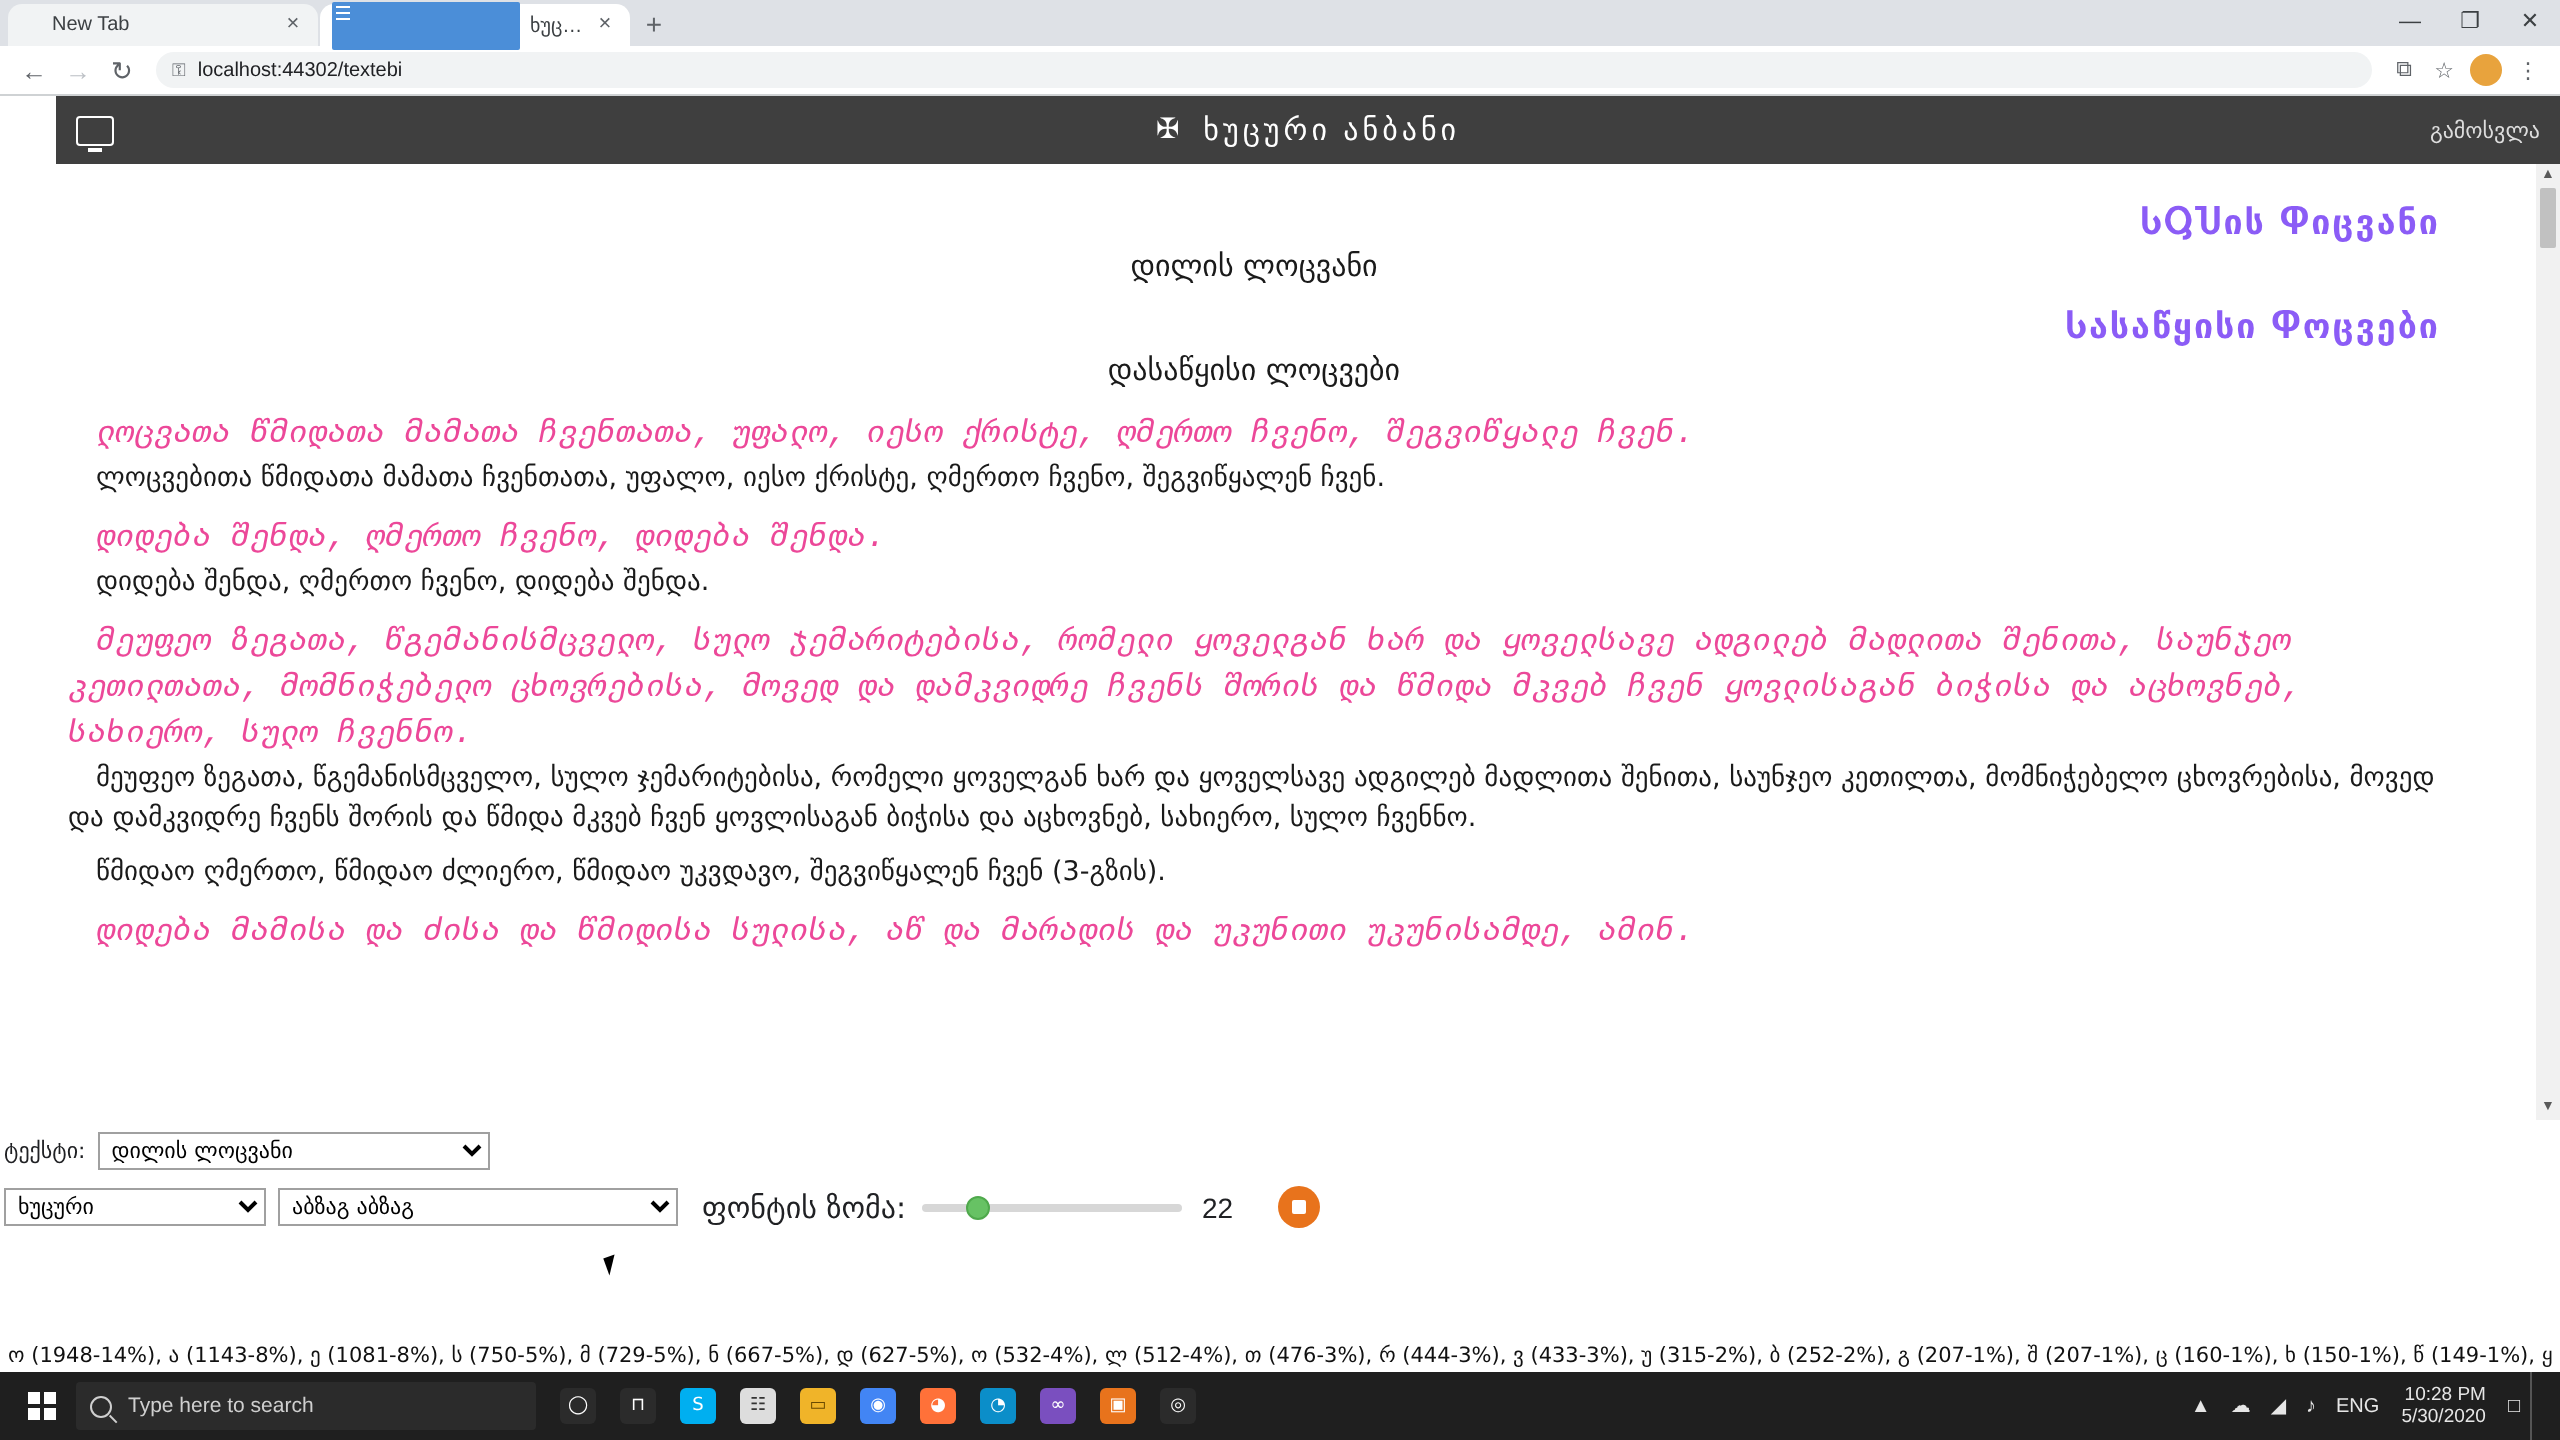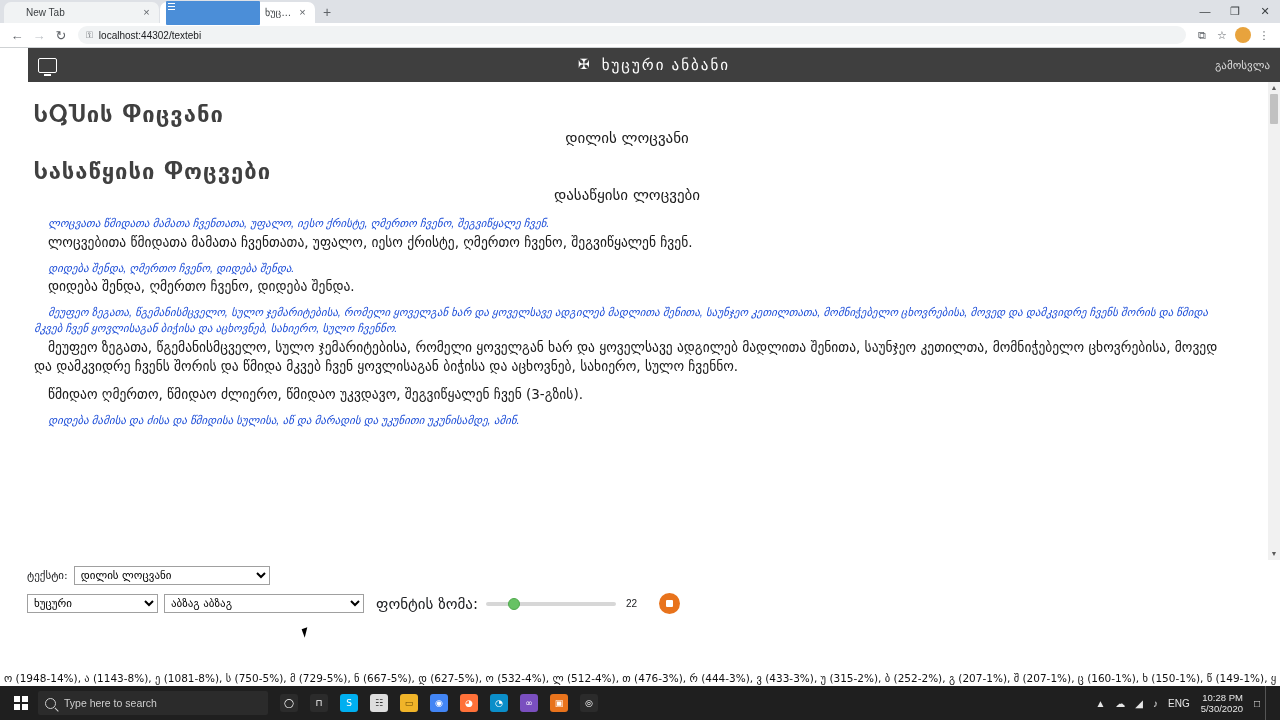--- a/index.html
+++ b/index.html
@@ -208,44 +208,44 @@
     background: #ffffff;
     overflow: hidden;
   }
   .doc {
     padding: 14px 60px 10px 34px;
     box-sizing: border-box;
     height: 100%;
     overflow: hidden;
   }
   .title-asomtavruli {
-    text-align: left;
-    color: #404040;
-    font-size: 22px;
+    text-align: right;
+    color: #8b5cf6;
+    font-size: 17px;
     font-weight: bold;
     letter-spacing: 1px;
     margin: 6px 0 2px 0;
     font-family: "DejaVu Sans", sans-serif;
   }
   .title-mkhedruli {
     text-align: center;
     color: #1a1a1a;
     font-size: 15px;
     margin: 0 0 12px 0;
     font-family: "DejaVu Sans", sans-serif;
   }
   .para {
     margin: 0 0 8px 0;
   }
   .line-asomtavruli {
-    color: #1d4ed8;
-    font-size: 11px;
+    color: #ec4899;
+    font-size: 16px;
     line-height: 1.45;
     font-style: italic;
-    font-family: Liberation Sans, sans-serif;
+    font-family: Liberation Mono, monospace;
     margin: 0 0 1px 0;
     text-indent: 14px;
   }
   .line-mkhedruli {
     color: #1a1a1a;
     font-size: 13.5px;
     line-height: 1.45;
     font-family: "DejaVu Sans", sans-serif;
     margin: 0;
     text-indent: 14px;
@@ -272,21 +272,21 @@
     width: 8px;
     height: 30px;
     background: #c1c1c1;
     border-radius: 1px;
   }
   .doc-scrollbar .down { position: absolute; bottom: 0; left: 0; }
 
   
   .controls {
     background: #ffffff;
-    padding: 6px 10px 0 27px;
+    padding: 6px 10px 0 2px;
     box-sizing: border-box;
   }
   .ctrl-row {
     display: flex;
     align-items: center;
     margin-bottom: 8px;
     font-size: 11px;
     color: #202124;
   }
   .ctrl-label { margin-right: 6px; font-family: "DejaVu Sans", sans-serif; }
@@ -327,21 +327,21 @@
     top: 1px;
     left: 22px;
     width: 12px; height: 12px;
     border-radius: 50%;
     background: #67c264;
     border: 1px solid #4fa94c;
     box-sizing: border-box;
   }
   .size-value {
     margin-left: 10px;
-    font-size: 10px;
+    font-size: 14px;
     color: #202124;
     text-align: right;
   }
   .record-btn {
     margin-left: 22px;
     width: 21px; height: 21px;
     border-radius: 50%;
     background: #e8731c;
     display: inline-flex;
     align-items: center;

